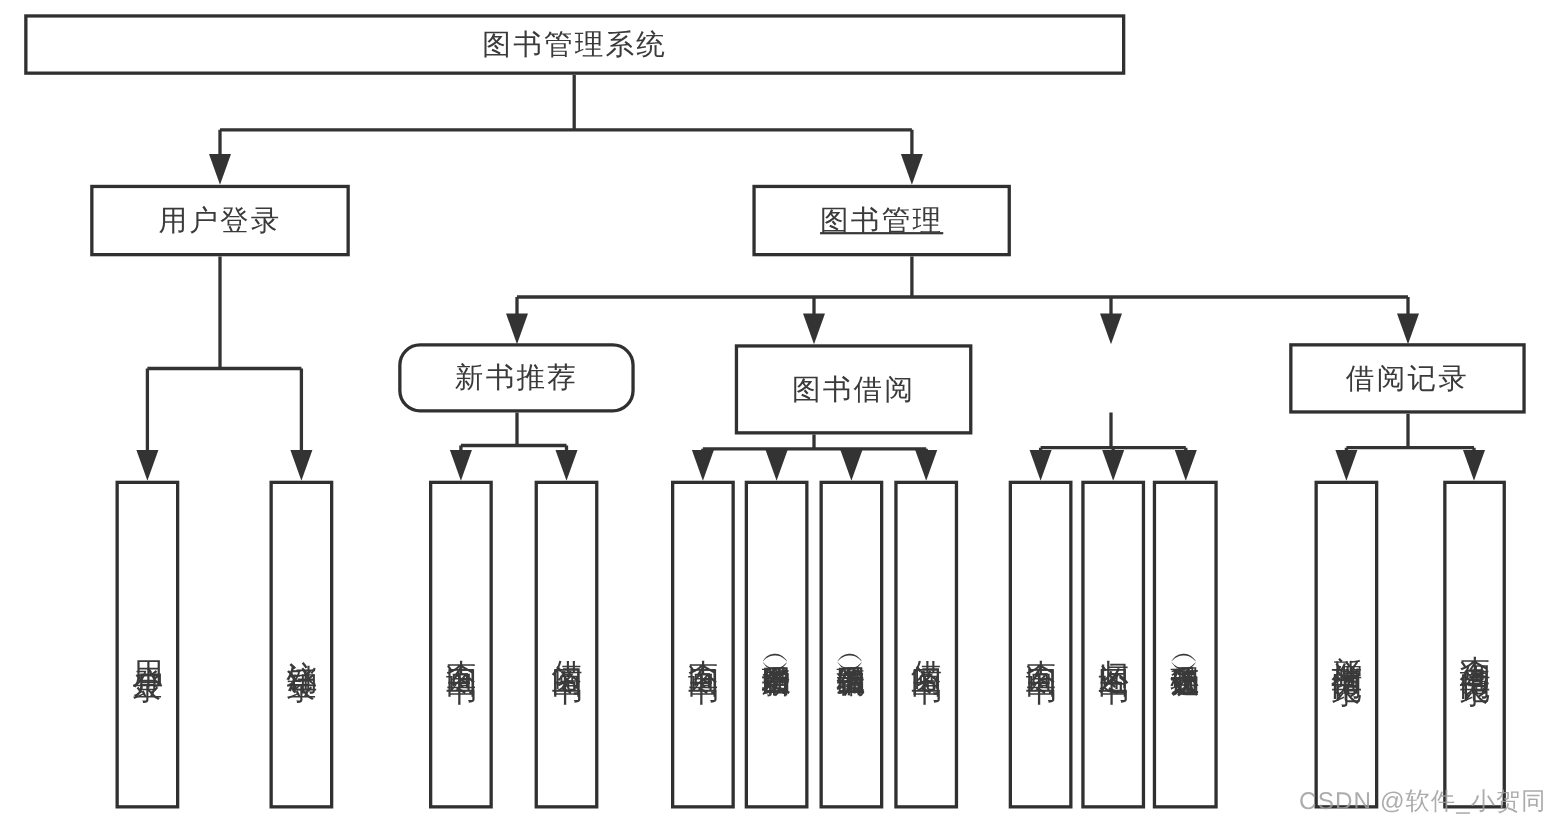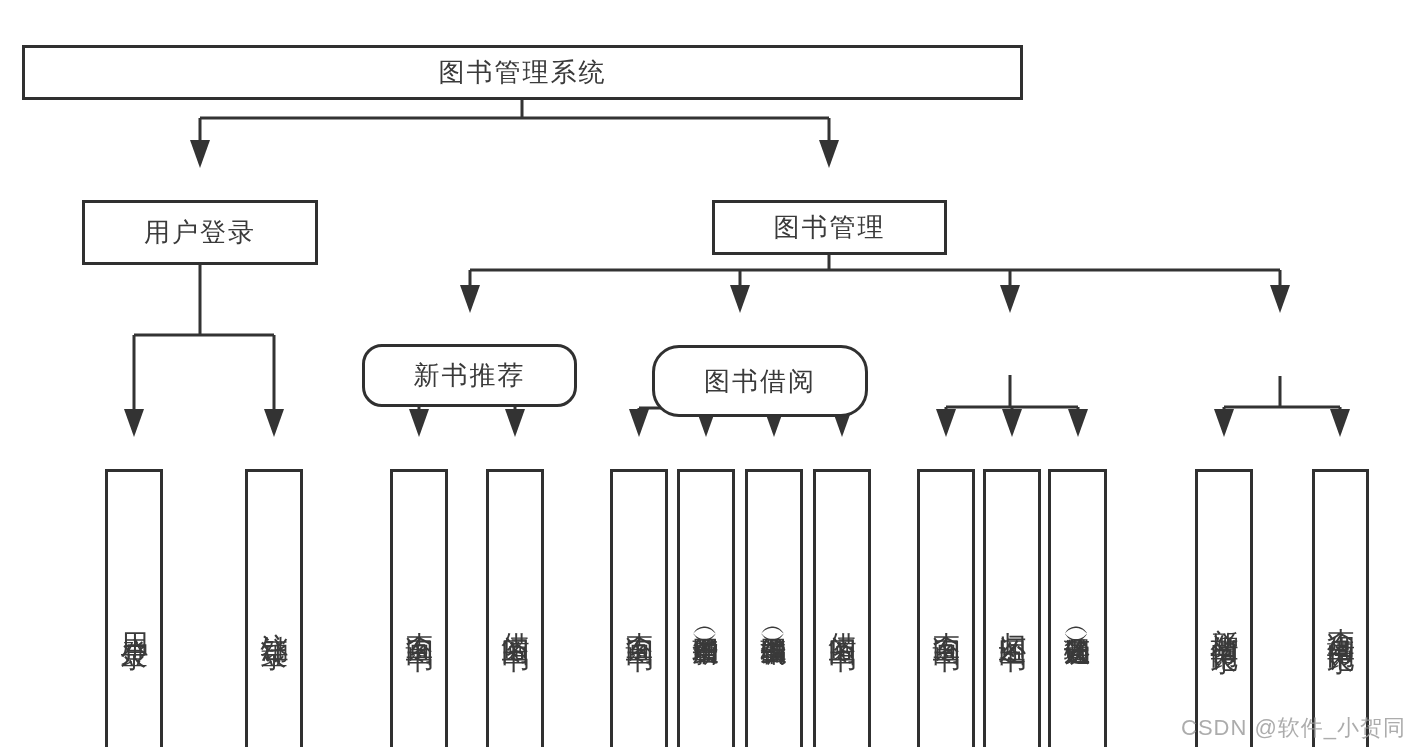--- a/index.html
+++ b/index.html
@@ -24,21 +24,20 @@
     height: 747px;
   }
   .node {
     position: absolute;
     box-sizing: border-box;
     border: 3px solid #303030;
     background: #ffffff;
     display: flex;
     align-items: center;
     justify-content: center;
-    margin-top: 32px;
   }
   .h-node span {
     font-size: 26px;
     letter-spacing: 2px;
     white-space: nowrap;
     color: #3a3a3a;
   }
   .v-node span {
     writing-mode: vertical-rl;
     text-orientation: mixed;
@@ -108,29 +107,32 @@
     </g>
   </svg>
 
   <div class="node h-node" style="left:22px;top:13px;width:1001px;height:55px;">
     <span>图书管理系统</span>
   </div>
 
   <div class="node h-node" style="left:82px;top:168px;width:236px;height:65px;">
     <span>用户登录</span>
   </div>
-  <div class="node h-node" style="left:712px;top:168px;width:235px;height:55px;">
+  <div class="node h-node" style="left:684px;top:168px;width:235px;height:65px;text-decoration:underline;">
     <span>图书管理</span>
   </div>
 
   <div class="node h-node" style="left:362px;top:312px;width:215px;height:63px;border-radius:20px;">
     <span>新书推荐</span>
   </div>
-  <div class="node h-node" style="left:652px;top:313px;width:216px;height:72px;border-radius:27px;">
+  <div class="node h-node" style="left:668px;top:313px;width:216px;height:82px;">
     <span>图书借阅</span>
+  </div>
+  <div class="node h-node" style="left:1172px;top:312px;width:215px;height:64px;">
+    <span>借阅记录</span>
   </div>
 
   <div class="node v-node" style="left:105px;top:437px;width:58px;height:298px;">
     <span>用户登录</span>
   </div>
   <div class="node v-node" style="left:245px;top:437px;width:58px;height:298px;">
     <span>注销登录</span>
   </div>
 
   <div class="node v-node" style="left:390px;top:437px;width:58px;height:298px;">

